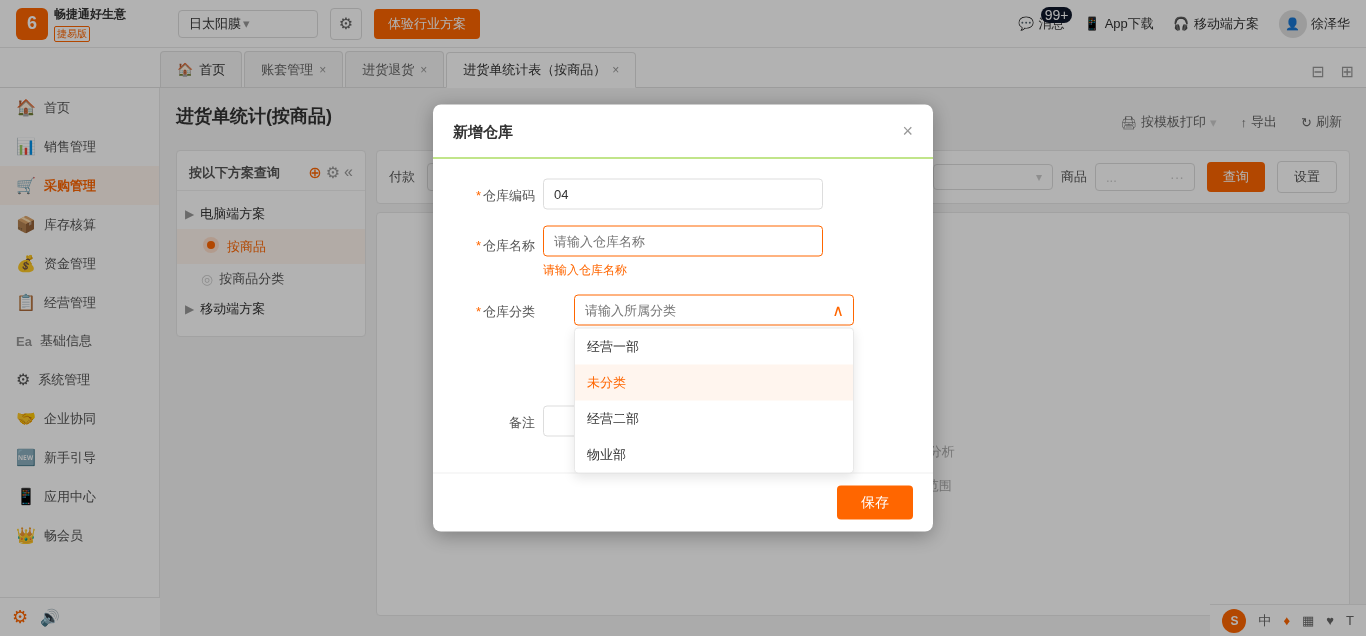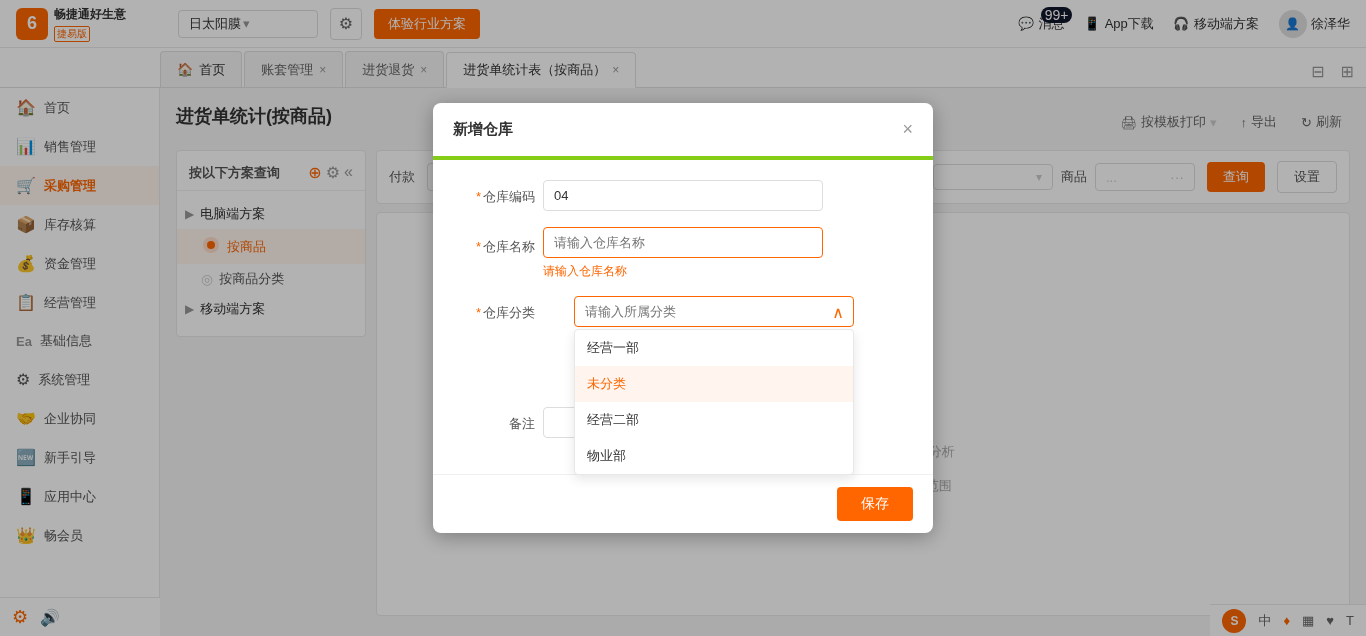--- a/index.html
+++ b/index.html
@@ -213,23 +213,23 @@
       transform: translate(-50%, -50%);
       background: white;
       border-radius: 8px;
       width: 500px;
       z-index: 101;
       box-shadow: 0 4px 20px rgba(0,0,0,0.3);
       overflow: visible;
     }
     .modal-header {
       padding: 16px 20px;
-      border-bottom: 4px solid #84cc16;
-      display: flex;
-      align-items: center;
+      border-bottom: 1px solid #84cc16;
+      display: flex;
+      align-items: flex-end;
       justify-content: space-between;
     }
     .modal-title { font-size: 15px; font-weight: bold; color: #333; }
     .modal-close { cursor: pointer; color: #999; font-size: 18px; }
     .modal-body { padding: 20px 30px; }
     .modal-footer {
       padding: 12px 20px;
       display: flex;
       justify-content: flex-end;
       gap: 8px;

